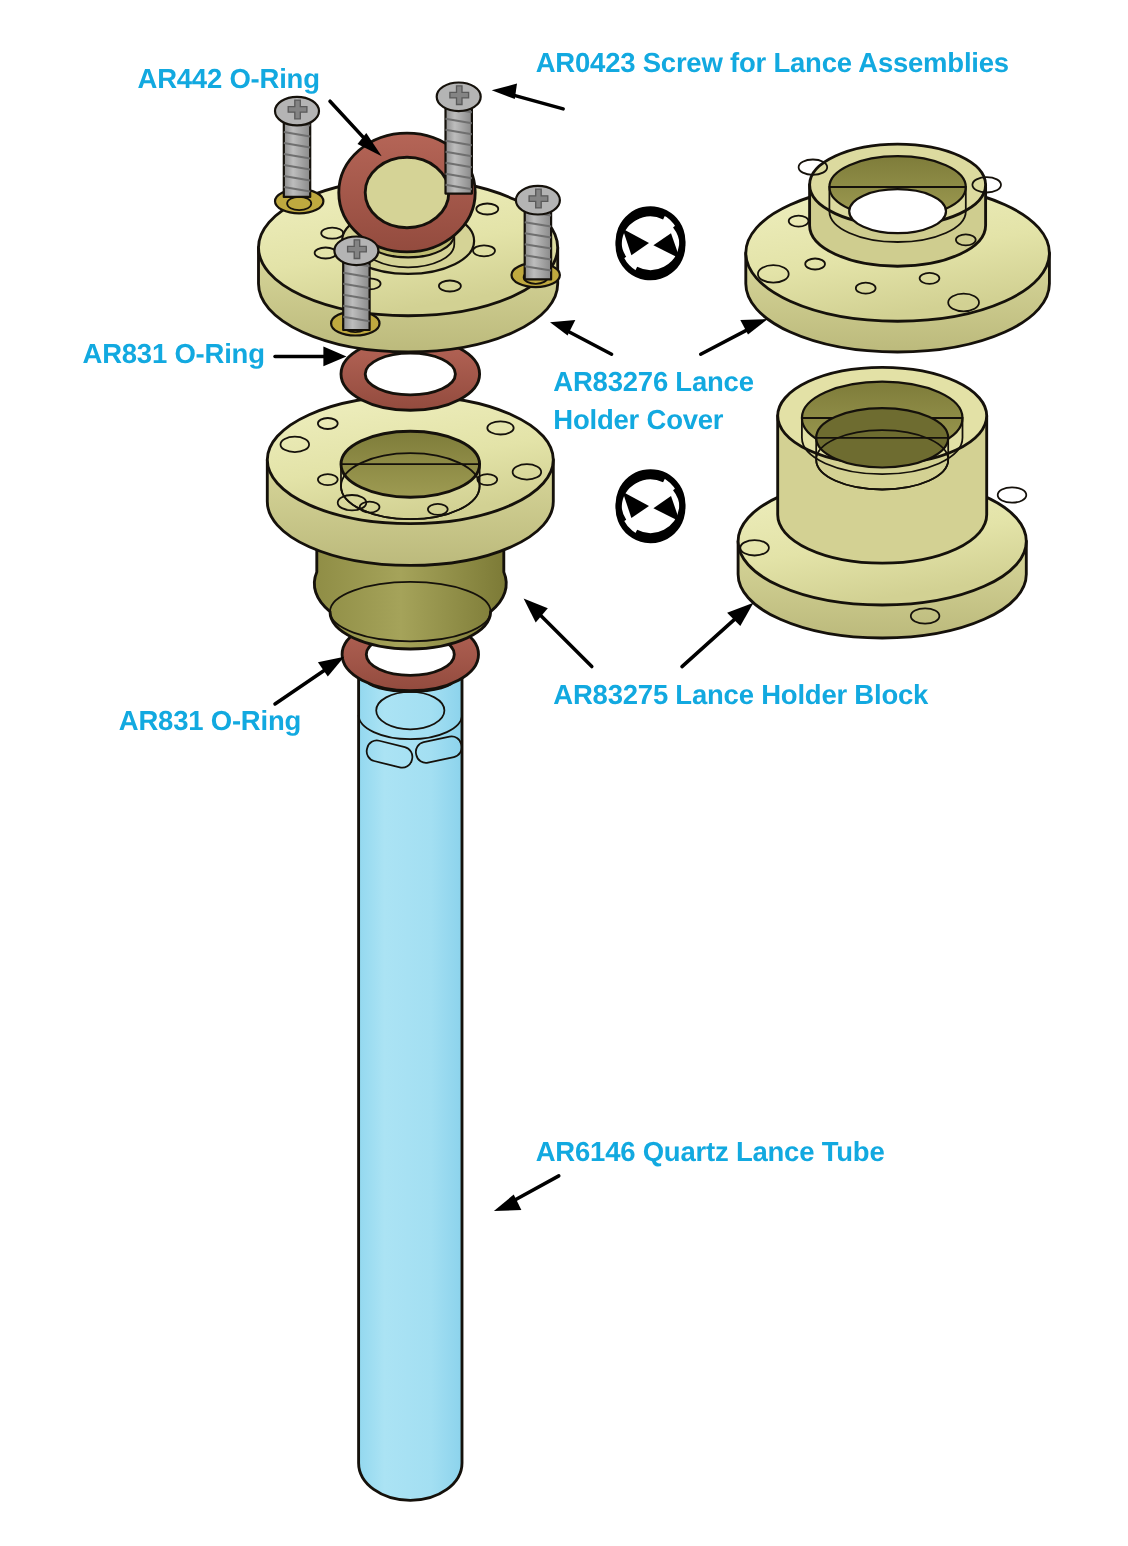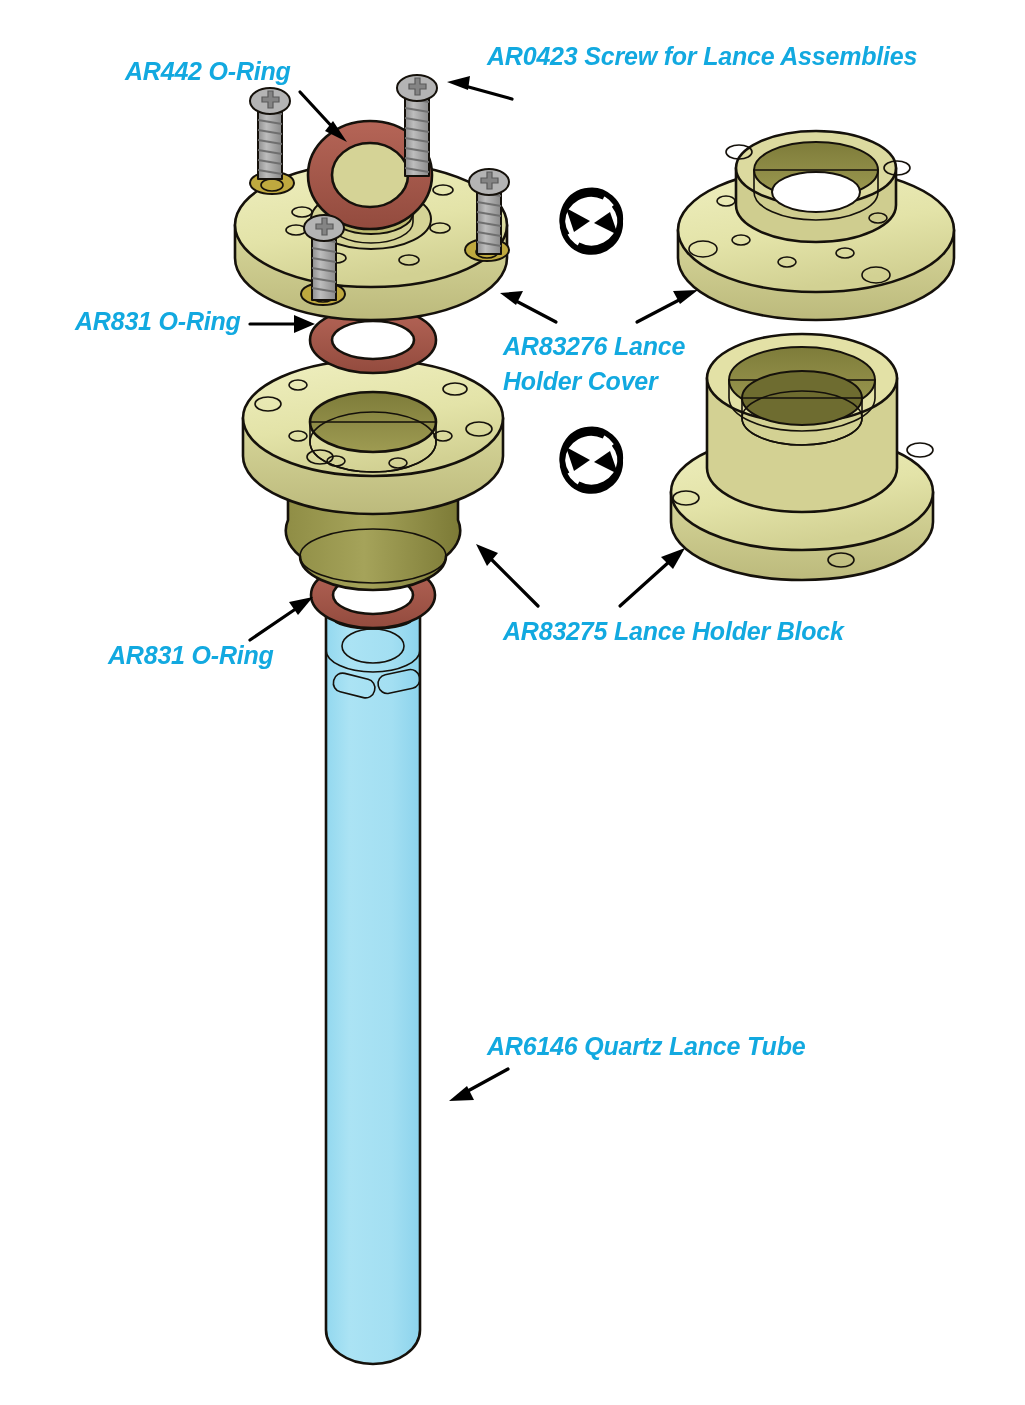--- a/index.html
+++ b/index.html
@@ -12,21 +12,20 @@
     width: 1025px;
     height: 1405px;
     font-family: "Liberation Sans", sans-serif;
     overflow: hidden;
     position: relative;
   }
   #diagram-root {
     width: 1025px;
     height: 1405px;
     position: relative;
-    font-style: italic;
   }
   svg.diagram {
     display: block;
     width: 1025px;
     height: 1405px;
   }
   .callout-text {
     font-family: "Liberation Sans", sans-serif;
     font-weight: bold;
     font-size: 25px;

